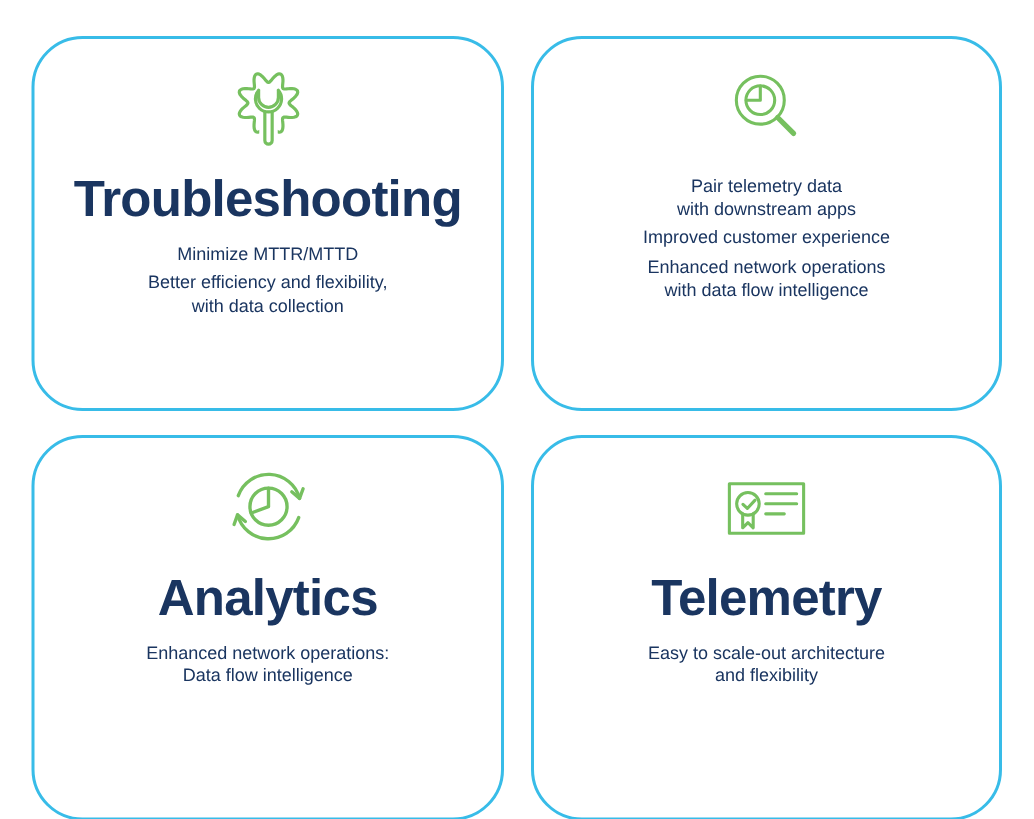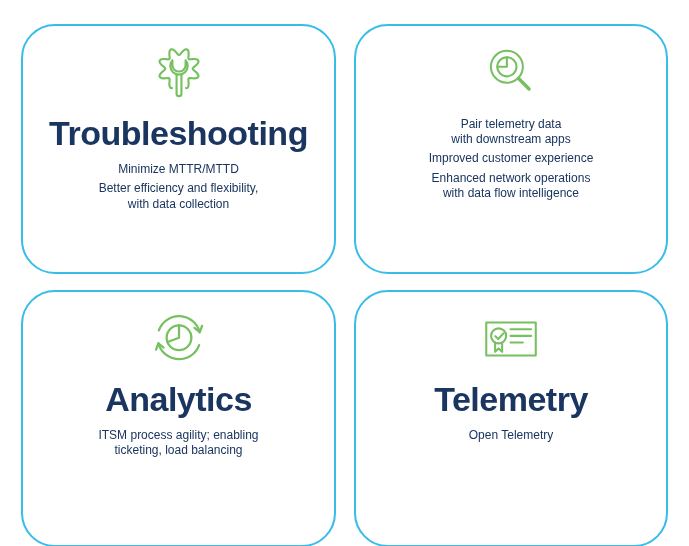--- a/index.html
+++ b/index.html
@@ -119,35 +119,36 @@
           <circle class="ic" cx="32" cy="30" r="11"></circle>
           <path class="ic" d="M32 30 V19 M32 30 L21.8 33.8"></path>
           <path class="ic" d="M14.1 23.5 A19 19 0 0 1 50.4 25.1"></path>
           <path class="ic" d="M50.4 25.1 L45.8 21.2 M50.4 25.1 L52.5 19.4"></path>
           <path class="ic" d="M49.9 36.5 A19 19 0 0 1 13.65 34.9"></path>
           <path class="ic" d="M13.65 34.9 L18.3 38.8 M13.65 34.9 L11.6 40.6"></path>
         </svg>
       </div>
       <h2 class="card-title">Analytics</h2>
       <div class="points">
-        <p>ITSM process agility; enabling
-ticketing, load balancing</p>
+        <p>Enhanced network operations:
+Data flow intelligence</p>
       </div>
     </div>
 
     <div class="card">
       <div class="icon-box">
         <svg width="66" height="50" viewBox="0 0 64 48" aria-hidden="true">
           <rect class="ic" x="8" y="7" width="48" height="32"></rect>
           <path class="ic" d="M16.6 26.4 L16.6 35.5 L20 32.2 L23.4 35.5 L23.4 26.4"></path>
           <circle class="ic" cx="20" cy="20" r="7.3" fill="#ffffff"></circle>
           <path class="ic" d="M16.8 20.3 L19.6 23 L24.6 17.6"></path>
           <path class="ic" d="M31.5 13.5 H51.5 M31.5 20 H51.5 M31.5 26.5 H43.5"></path>
         </svg>
       </div>
       <h2 class="card-title">Telemetry</h2>
       <div class="points">
-        <p>Open Telemetry</p>
+        <p>Easy to scale-out architecture
+and flexibility</p>
       </div>
     </div>
 
   </div>
 </div>
 
 </body></html>

